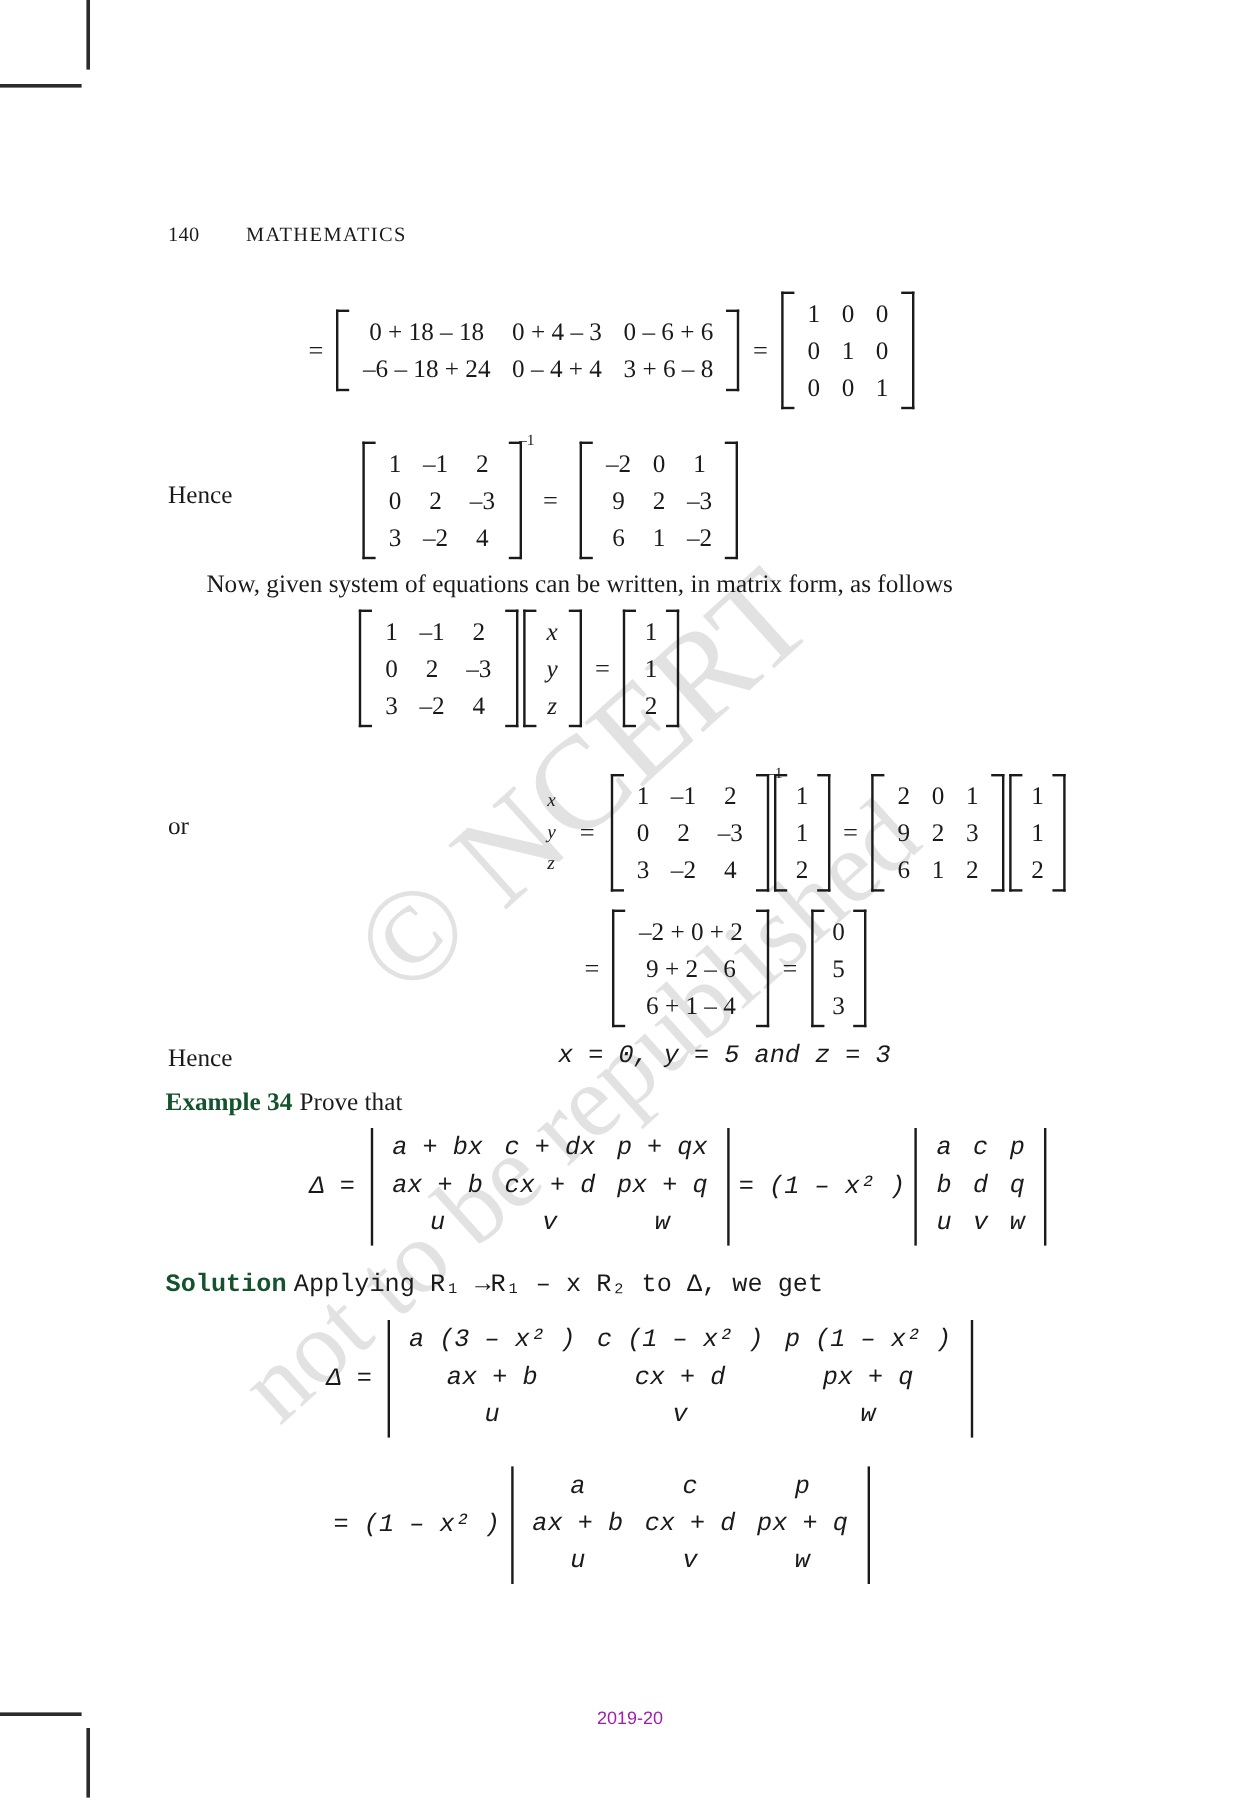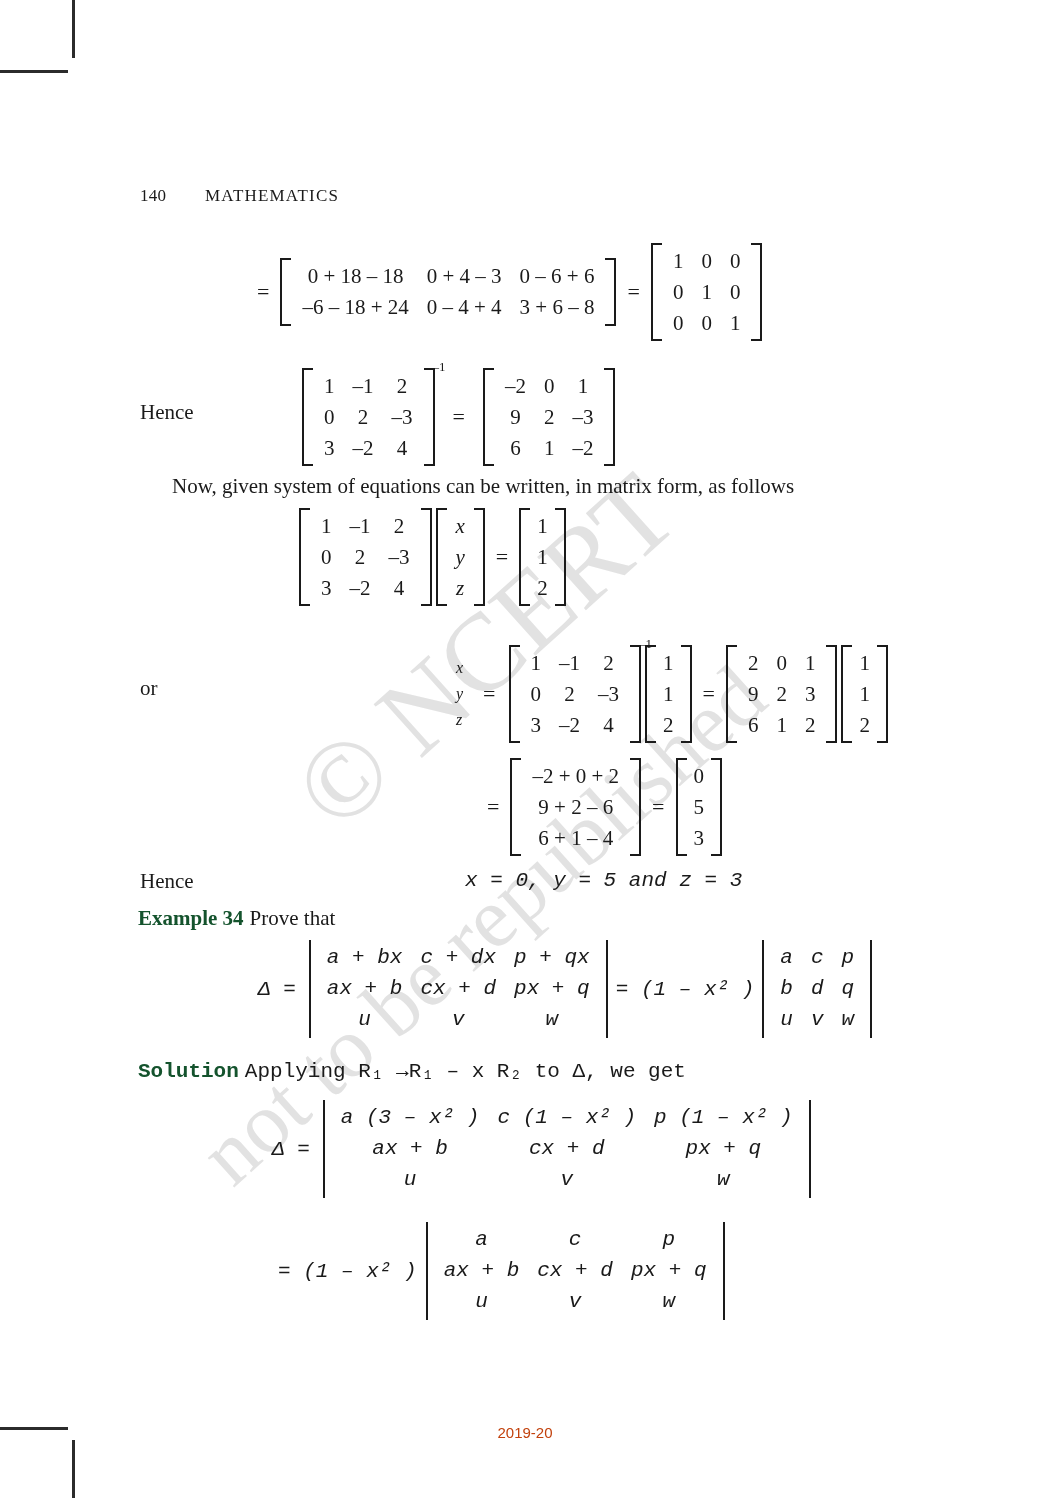--- a/index.html
+++ b/index.html
@@ -79,21 +79,21 @@
   .running-head .bk { letter-spacing: 1.2px; }
 
   .footer {
     position: absolute;
     left: 0;
     top: 1424px;
     width: 1050px;
     text-align: center;
     font-family: "Liberation Sans", sans-serif;
     font-size: 15px;
-    color: #c2410c;
+    color: #a21caf;
   }
 
   
   .row { position: absolute; display: flex; align-items: center; }
   .lbl { font-size: 21px; font-family: Liberation Serif, serif; }
   .eq  { font-size: 22px; margin: 0 9px; }
   em, .it { font-style: italic; font-family: Liberation Mono, monospace; }
 
   
   .mat {

